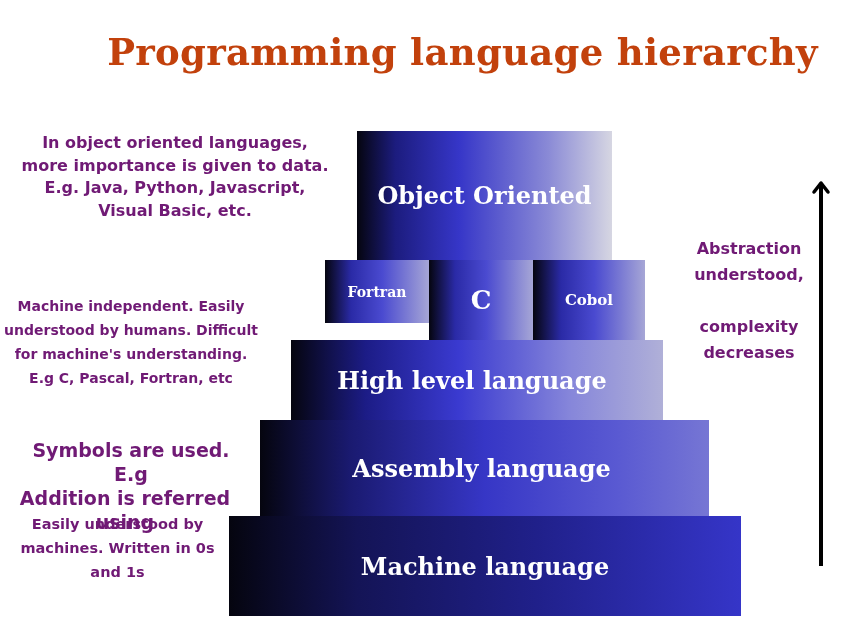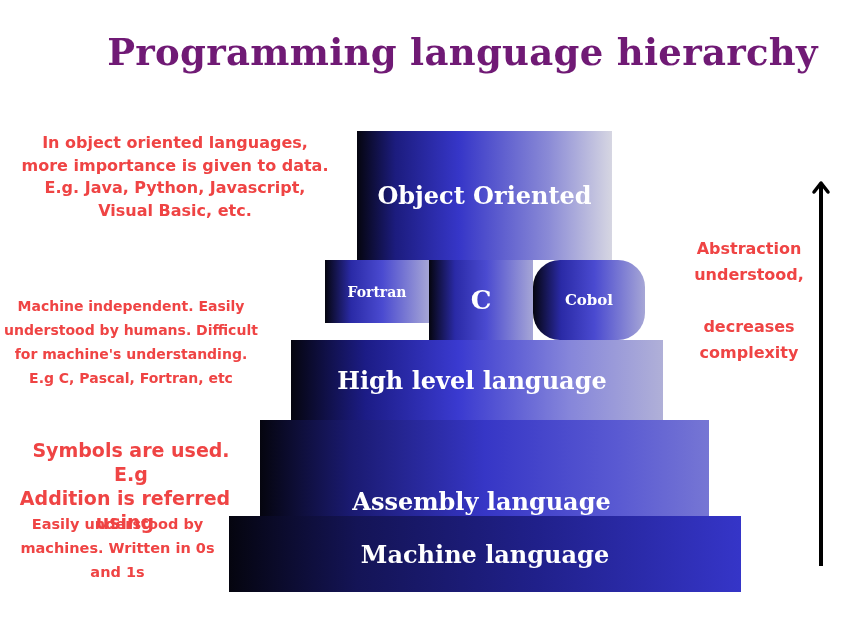--- a/index.html
+++ b/index.html
@@ -1,25 +1,25 @@
 <!DOCTYPE html>
 <html><head>
 <meta charset="utf-8">
 <style>
   html, body { margin:0; padding:0; background:#ffffff; }
   body { width:850px; height:641px; position:relative; overflow:hidden; font-family:"Liberation Sans", sans-serif; }
   .title { position:absolute; left:0; top:30px; width:850px; text-align:center; padding-left:75px; box-sizing:border-box;
-    font-family:"DejaVu Serif", serif; font-weight:900; font-size:37px; color:#701a75; letter-spacing:0.3px; }
-  .note { position:absolute; text-align:center; font-family:"DejaVu Sans", sans-serif; font-weight:bold; color:#ef4444; }
+    font-family:"DejaVu Serif", serif; font-weight:900; font-size:37px; color:#c2410c; letter-spacing:0.3px; }
+  .note { position:absolute; text-align:center; font-family:"DejaVu Sans", sans-serif; font-weight:bold; color:#701a75; }
   .block { position:absolute; display:flex; align-items:center; justify-content:center; text-align:center;
     color:#fff; font-family:"DejaVu Serif", serif; font-weight:900; box-sizing:border-box; }
   .g1 { background:linear-gradient(to right, #05050f 0%, #1c1c7e 15%, #3636c8 40%, #8a8ad6 75%, #d6d6e2 100%); }
   .g2 { background:linear-gradient(to right, #05050f 0%, #2a2aa6 25%, #4a4ad0 55%, #a6a6d6 100%); }
   .g3 { background:linear-gradient(to right, #05050f 0%, #1c1c86 20%, #3a3ad0 45%, #8686da 75%, #b0b0d8 100%);text-align:center; }
-  .g4 { background:linear-gradient(to right, #05050f 0%, #1a1a70 20%, #3636c6 50%, #5a5ad2 80%, #7676d4 100%);align-items:flex-end; }
+  .g4 { background:linear-gradient(to right, #05050f 0%, #1a1a70 20%, #3636c6 50%, #5a5ad2 80%, #7676d4 100%); }
   .g5 { background:linear-gradient(to right, #05050f 0%, #141456 25%, #20208a 60%, #3535c8 100%); }
   .arrow-line { position:absolute; left:819px; top:186px; width:4px; height:380px; background:#000; }
   .arrow-head { position:absolute; left:811px; top:180px; width:20px; height:20px; }
 </style>
 </head>
 <body>
 
 <div class="title">Programming language hierarchy</div>
 
 <div class="note" style="left:10px; top:132px; width:330px; font-size:16px; line-height:22.5px;">
@@ -50,40 +50,40 @@
 <div class="block g1" style="left:357px; top:131px; width:255px; height:129px; font-size:24px; line-height:37px; ">
   <div>Object Oriented</div>
 </div>
 
 <div class="block g2" style="left:325px; top:260px; width:104px; height:63px; font-size:14px;">
   <span>Fortran</span>
 </div>
 <div class="block g2" style="left:429px; top:260px; width:104px; height:80px; font-size:26px;">
   <span>C</span>
 </div>
-<div class="block g2" style="left:533px; top:260px; width:112px; height:80px; font-size:15px;border-radius:27px;">
+<div class="block g2" style="left:533px; top:260px; width:112px; height:80px; font-size:15px;">
   <span>Cobol</span>
 </div>
 
 <div class="block g3" style="left:291px; top:340px; width:372px; height:80px; font-size:24px; padding-right:10px;">
   <span>High level language</span>
 </div>
 
 <div class="block g4" style="left:260px; top:420px; width:449px; height:96px; font-size:24px; padding-right:6px;">
   <span>Assembly language</span>
 </div>
 
-<div class="block g5" style="left:229px; top:516px; width:512px; height:76px; font-size:24px;">
+<div class="block g5" style="left:229px; top:516px; width:512px; height:100px; font-size:24px;">
   <span>Machine language</span>
 </div>
 
 <div class="note" style="left:686px; top:236px; width:126px; font-size:16px; line-height:26px;">
   <div>Abstraction</div>
   <div>understood,</div>
   <div style="height:26px;"></div>
+  <div>complexity</div>
   <div>decreases</div>
-  <div>complexity</div>
 </div>
 
 <div class="arrow-line"></div>
 <svg class="arrow-head" viewBox="0 0 20 20">
   <polyline points="3,12 10,3 17,12" fill="none" stroke="#000" stroke-width="3.5" stroke-linecap="round" stroke-linejoin="round"></polyline>
 </svg>
 
 </body></html>

